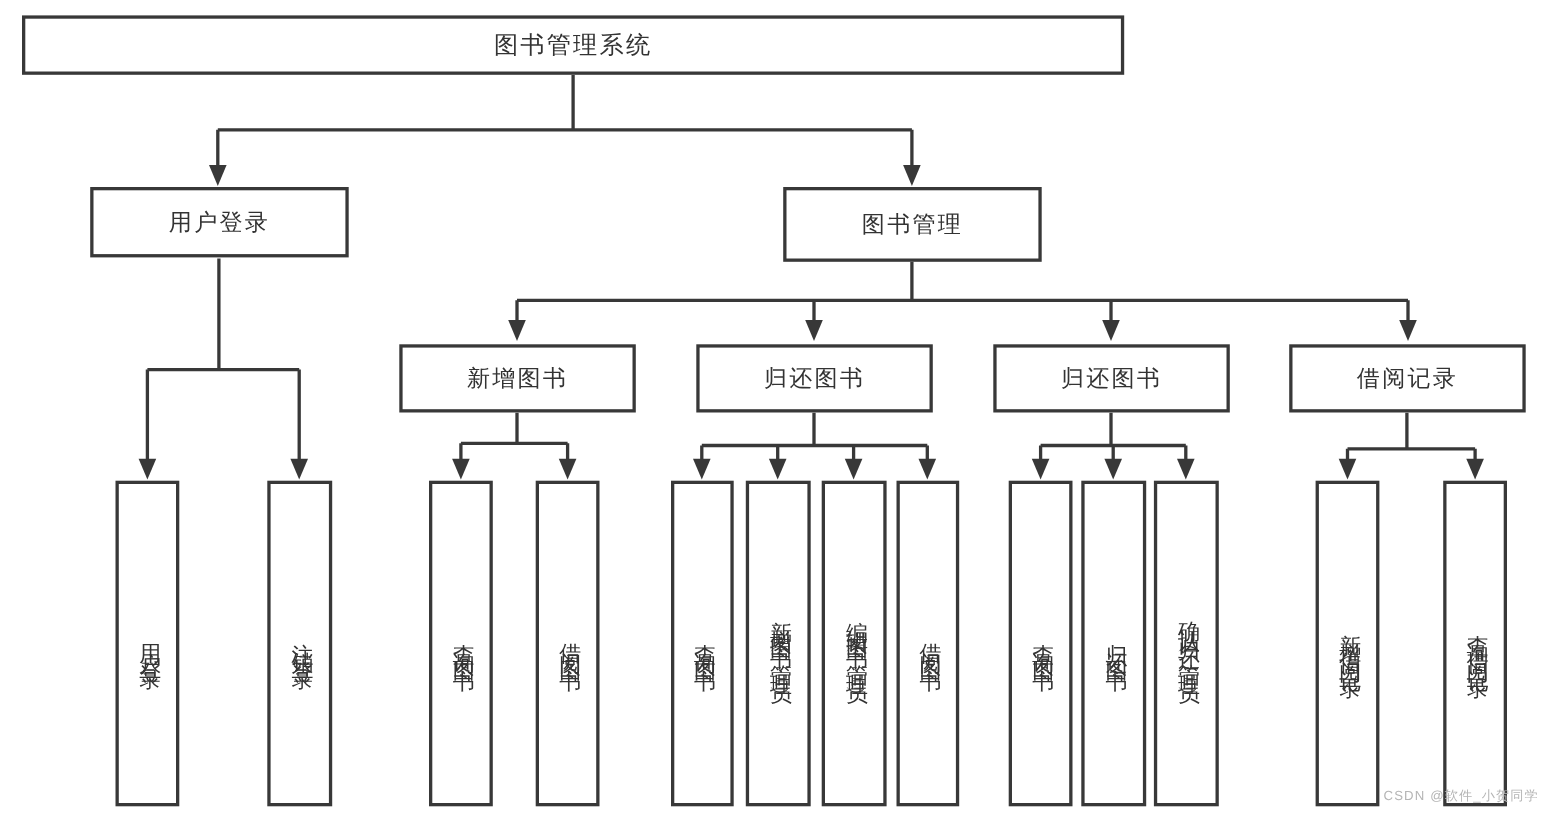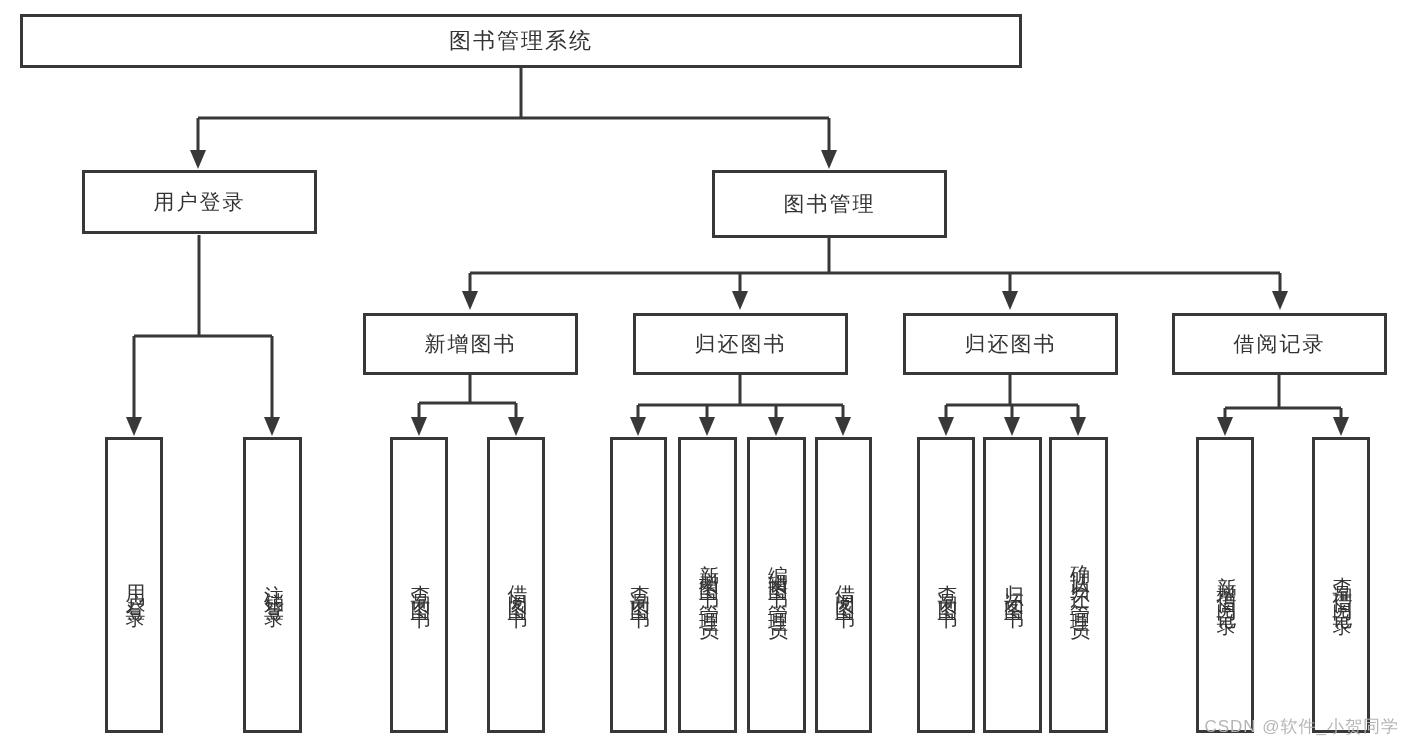--- a/index.html
+++ b/index.html
@@ -8,21 +8,21 @@
   svg.wires{position:absolute;left:0;top:0;pointer-events:none;}
   .ln{fill:none;stroke:var(--line,#383838);stroke-width:3px;}
   .ah{fill:var(--line,#383838);stroke:none;}
   .node{position:absolute;box-sizing:border-box;background:#ffffff;
         border:3px solid var(--border,#383838);color:var(--text,#333333);
         display:flex;align-items:center;justify-content:center;text-align:center;font-family:Liberation Mono, monospace;}
   .h{font-size:21px;letter-spacing:2px;}
   .root{font-size:22px;letter-spacing:2px;}
   .v{writing-mode:vertical-rl;text-orientation:upright;font-size:20px;
      letter-spacing:8px;line-height:1;}
-  .watermark{position:absolute;right:6px;top:715px;font-size:17px;
+  .watermark{position:absolute;right:6px;top:715px;font-size:12px;
              color:var(--wm,#b5b5b5);letter-spacing:1px;white-space:nowrap;margin-left:28px;}
 </style>
 </head>
 <body>
 
 <div class="canvas">
 
   <svg class="wires" width="1405" height="747">
     <g>
       <path class="ln" d="M521,68 V118 M198,118 H829 M198,118 V152 M829,118 V152"></path>

